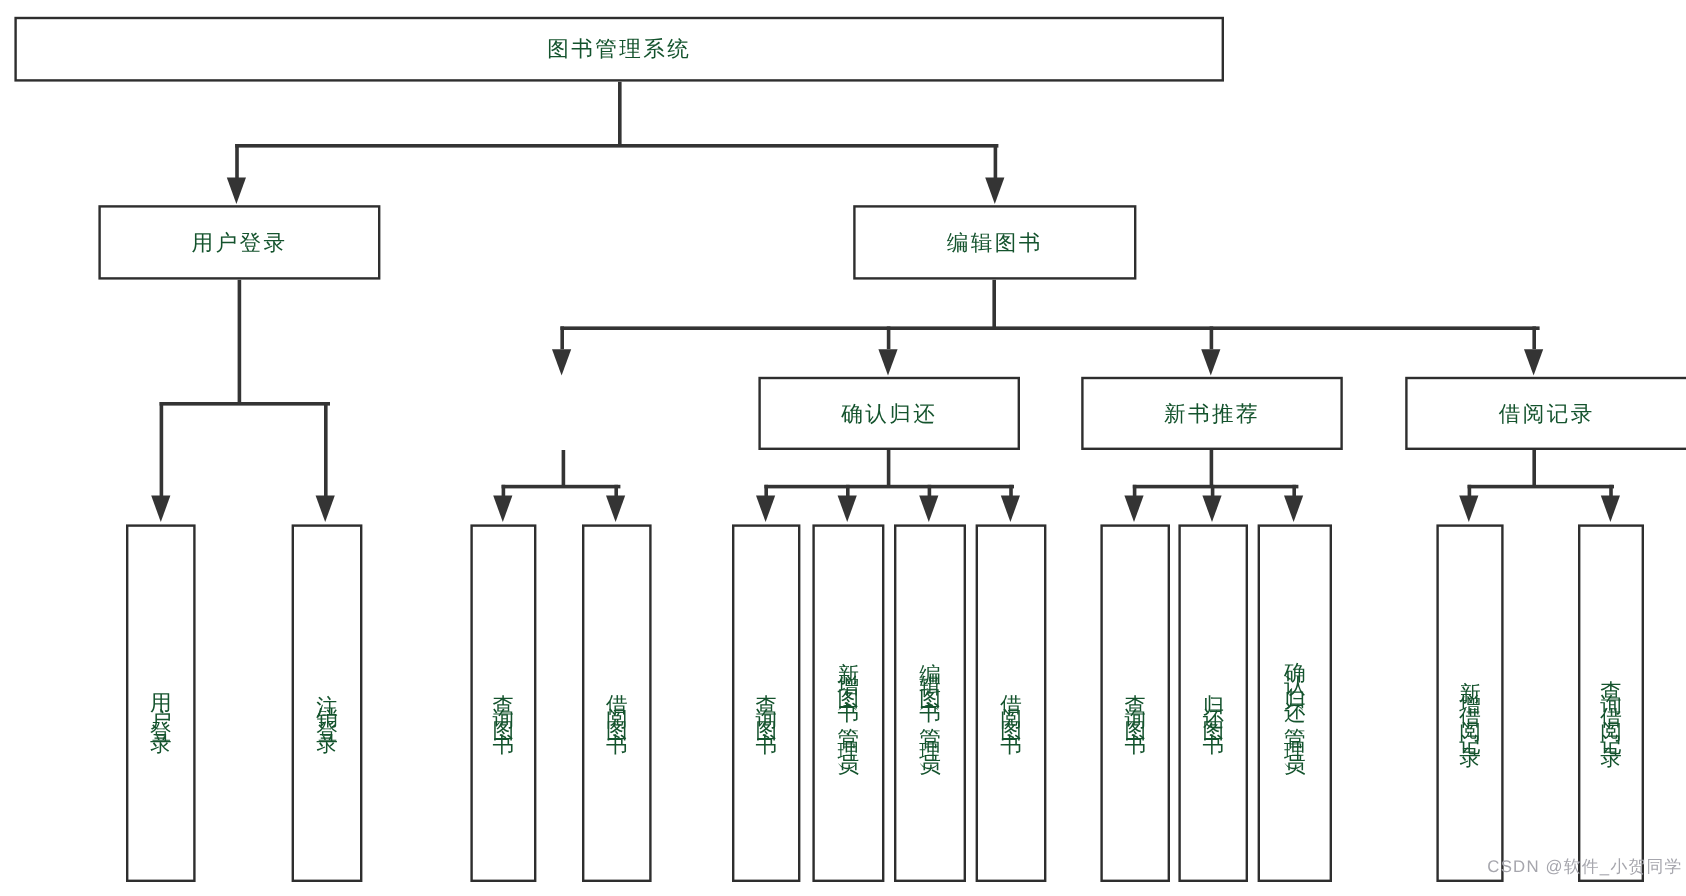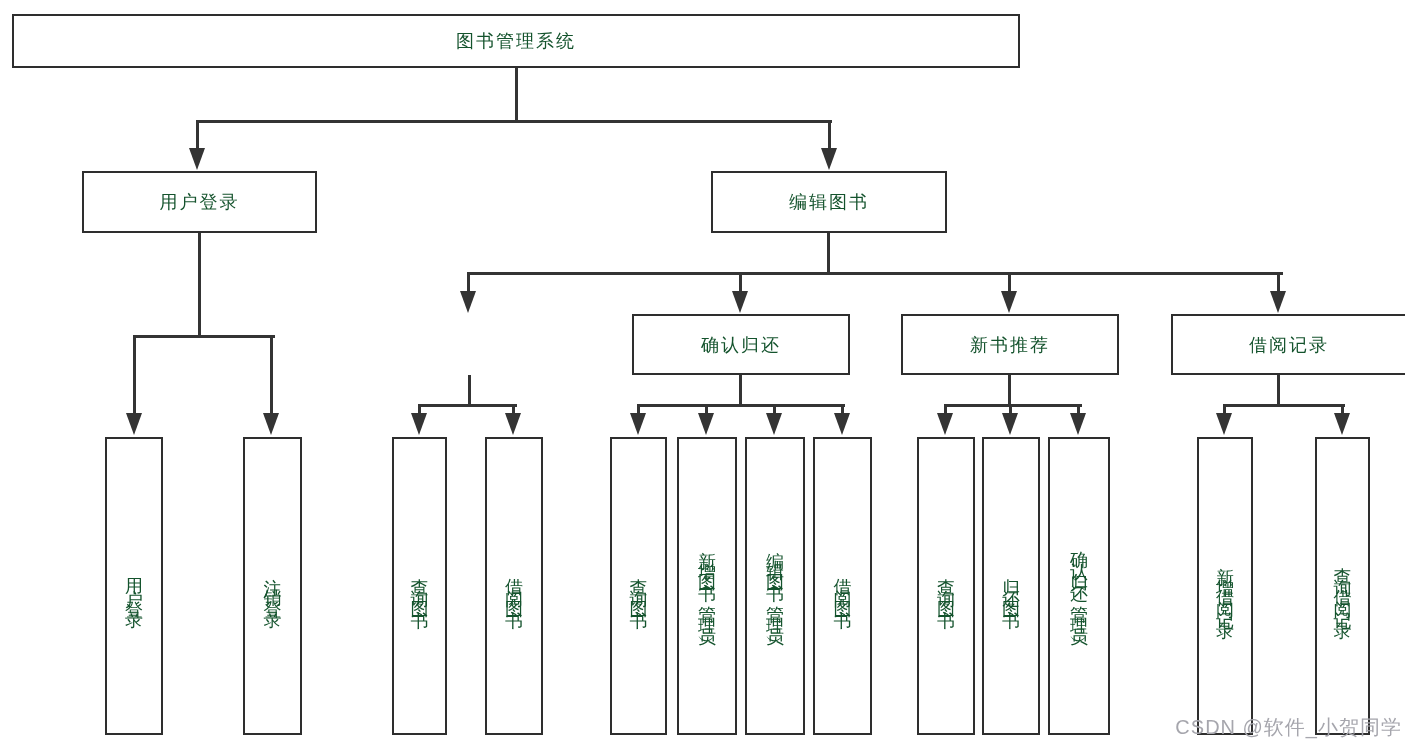--- a/index.html
+++ b/index.html
@@ -40,21 +40,21 @@
     width: 0; height: 0;
     border-left: 8px solid transparent;
     border-right: 8px solid transparent;
     border-top: 22px solid #343434;
     z-index: 1;
   }
   .watermark {
     position: absolute;
     top: 714px;
     right: 3px;
-    font-size: 20px;
+    font-size: 14px;
     color: #a6a6ad;
     letter-spacing: 1px;
     z-index: 5;
     white-space: nowrap;
   }
 </style>
 </head>
 <body>
 
 <div class="canvas" id="canvas">

